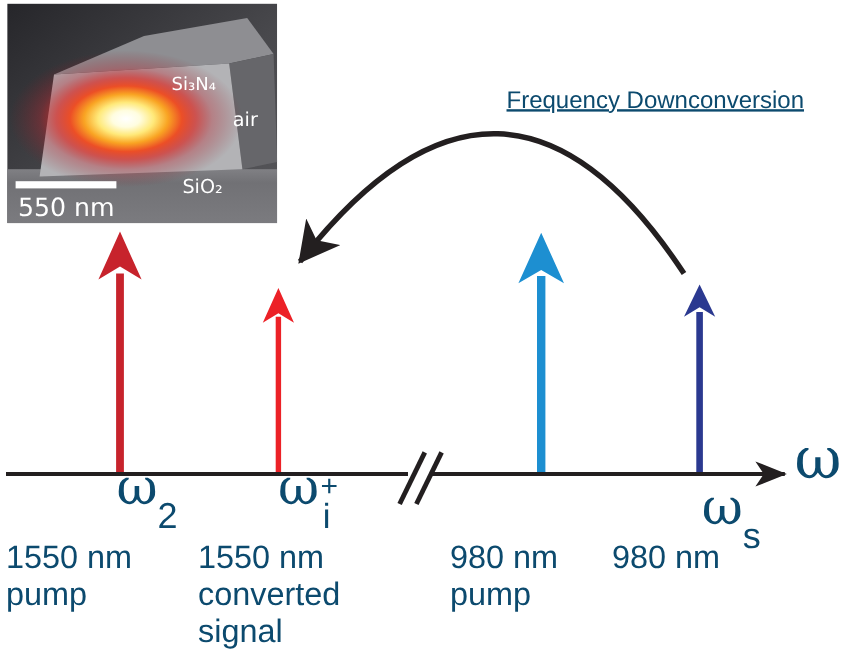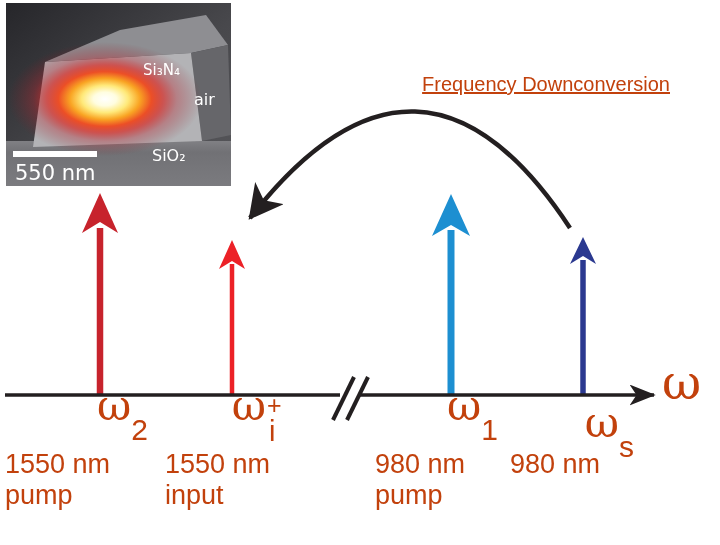--- a/index.html
+++ b/index.html
@@ -1,17 +1,17 @@
 <!DOCTYPE html>
 <html><head>
 <meta charset="utf-8">
 <style>
   html,body{margin:0;padding:0;background:#ffffff;}
   .canvas{position:relative;width:720px;height:545px;background:#ffffff;overflow:hidden;
-          font-family:"Liberation Sans",sans-serif;color:#c2410c;}
+          font-family:"Liberation Sans",sans-serif;color:#0c4a6e;}
   .layer{position:absolute;left:0;top:0;width:720px;height:545px;}
   .inset{position:absolute;left:6px;top:3px;width:225px;height:183px;}
   .heading{position:absolute;left:230px;top:74px;width:440px;text-align:right;
            font-size:20px;line-height:1;white-space:nowrap;text-decoration:underline;}
   .col-omega{position:absolute;width:90px;text-align:right;line-height:1;
              font-family:"DejaVu Serif",serif;font-size:42px;white-space:nowrap;}
   .col-omega .sb{font-family:"Liberation Sans",sans-serif;font-size:30px;vertical-align:-20px;}
   .stk{display:inline-block;position:relative;width:17px;height:52px;vertical-align:-27px;}
   .stk .plus{position:absolute;left:1px;top:-2px;font-family:"Liberation Sans",sans-serif;
              font-size:25px;line-height:1;}
@@ -97,34 +97,32 @@
   </svg>
 
   <div class="axis-omega">ω</div>
 
   <div class="col-omega" style="left:58px;top:385px;">
     <span>ω</span><span class="sb">2</span>
   </div>
   <div class="col-omega" style="left:193px;top:385px;">
     <span>ω</span><span class="stk"><span class="plus">+</span><span class="isub">i</span></span>
   </div>
-  <div class="col-omega" style="left:408px;top:385px;">
-    <span>ω</span><span class="sb">1</span>
-  </div>
   <div class="col-omega" style="left:544px;top:402px;">
     <span>ω</span><span class="sb">s</span>
   </div>
 
   <div class="col-text" style="left:5px;width:165px;">
     <div>1550 nm</div>
     <div>pump</div>
   </div>
   <div class="col-text" style="left:165px;width:165px;">
     <div>1550 nm</div>
-    <div>input</div>
+    <div>converted</div>
+    <div>signal</div>
   </div>
   <div class="col-text" style="left:375px;width:165px;">
     <div>980 nm</div>
     <div>pump</div>
   </div>
   <div class="col-text" style="left:510px;width:210px;">
     <div>980 nm</div>
   </div>
 
 </div>

